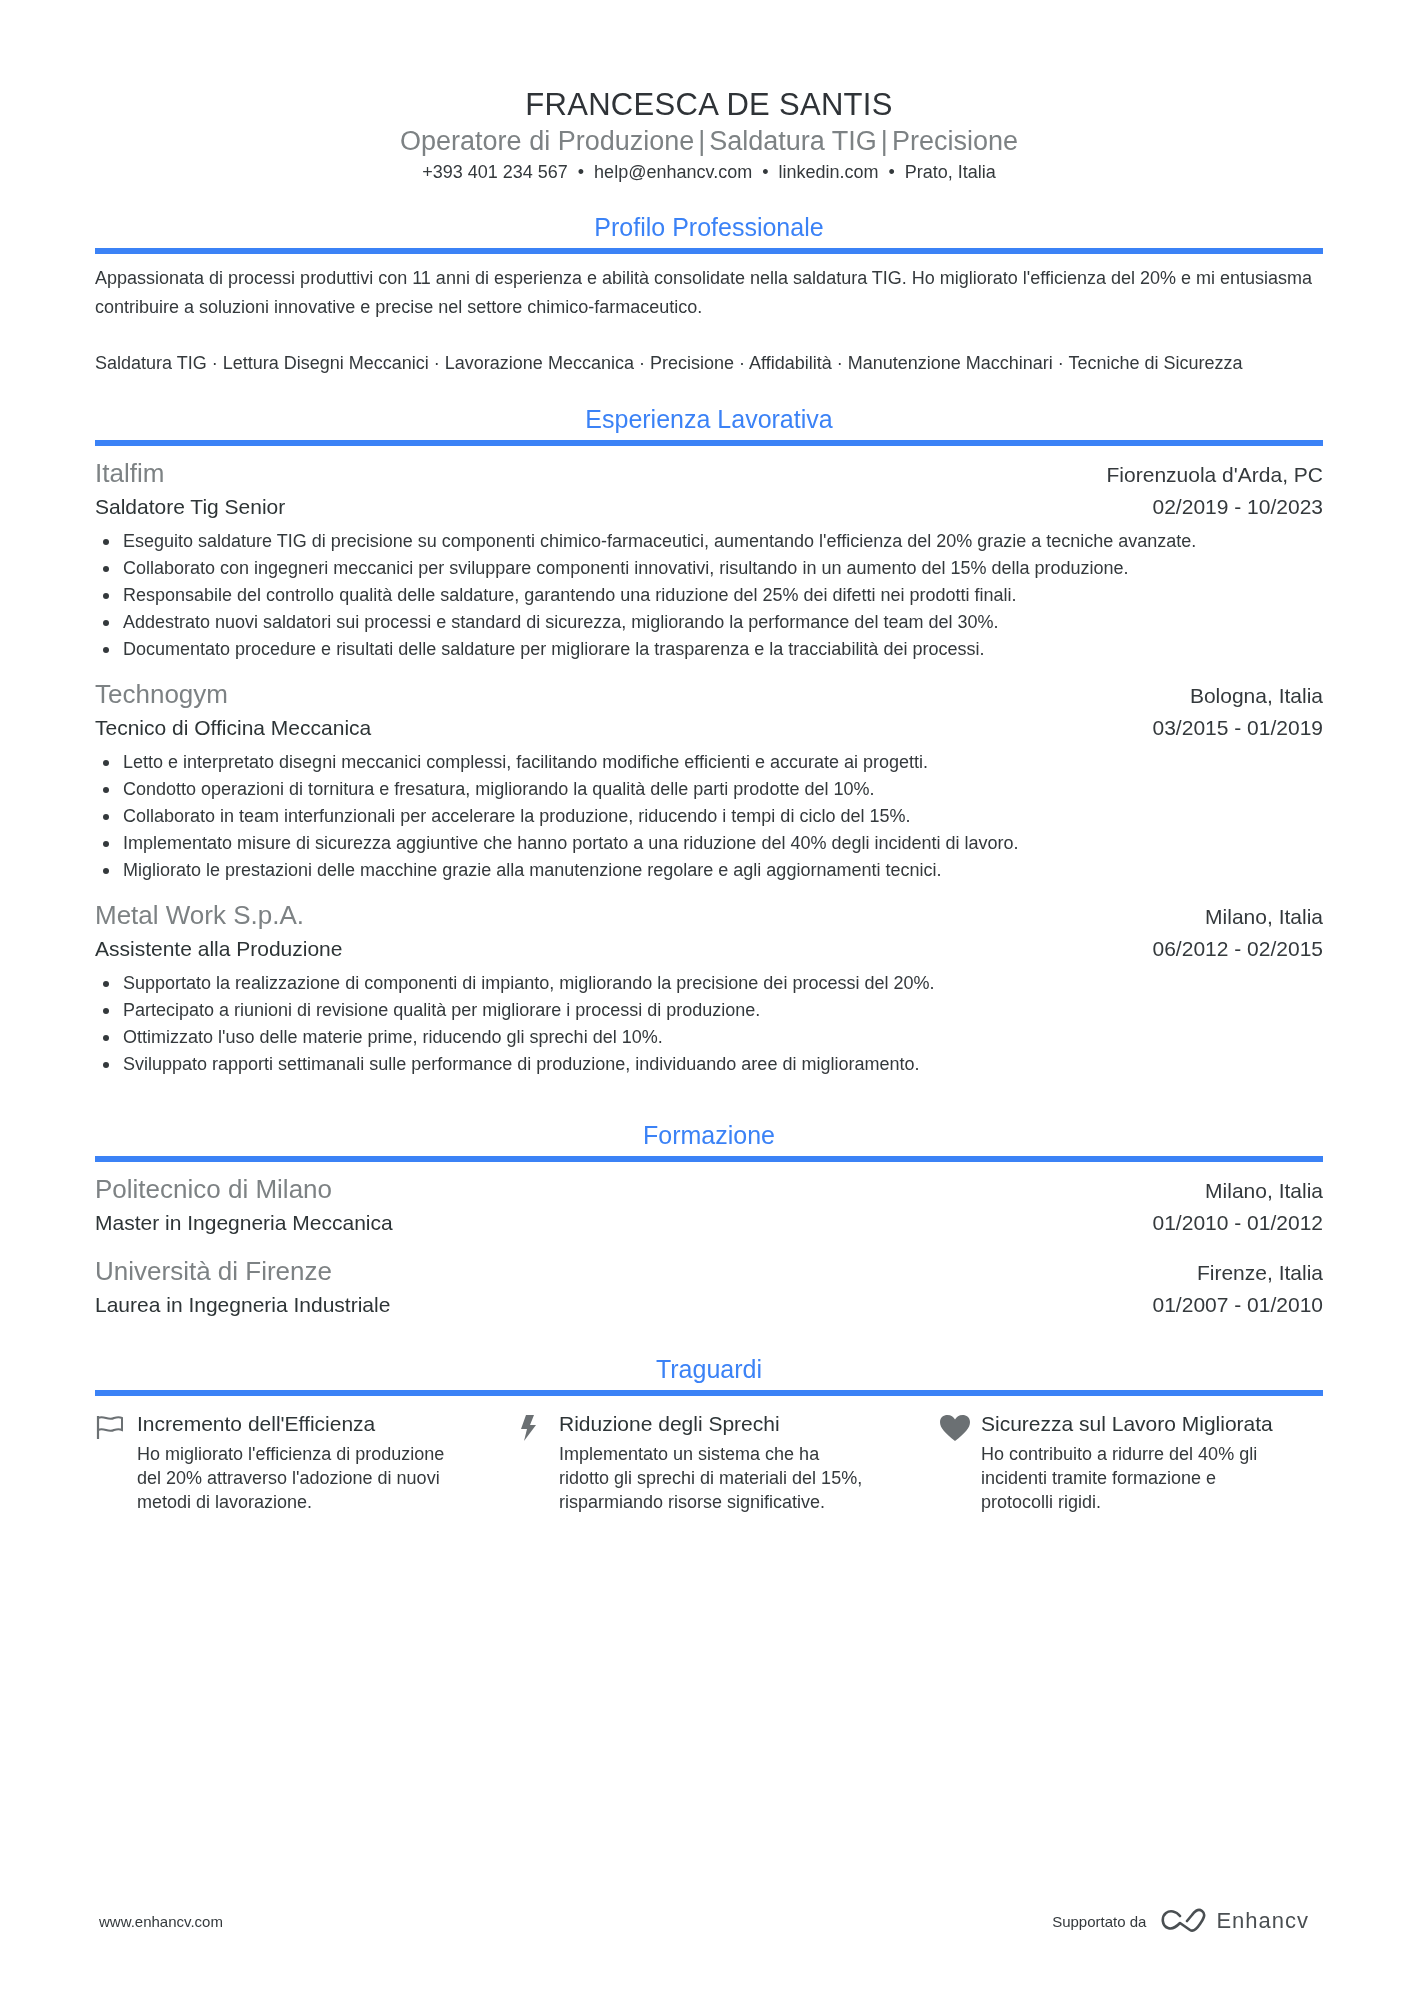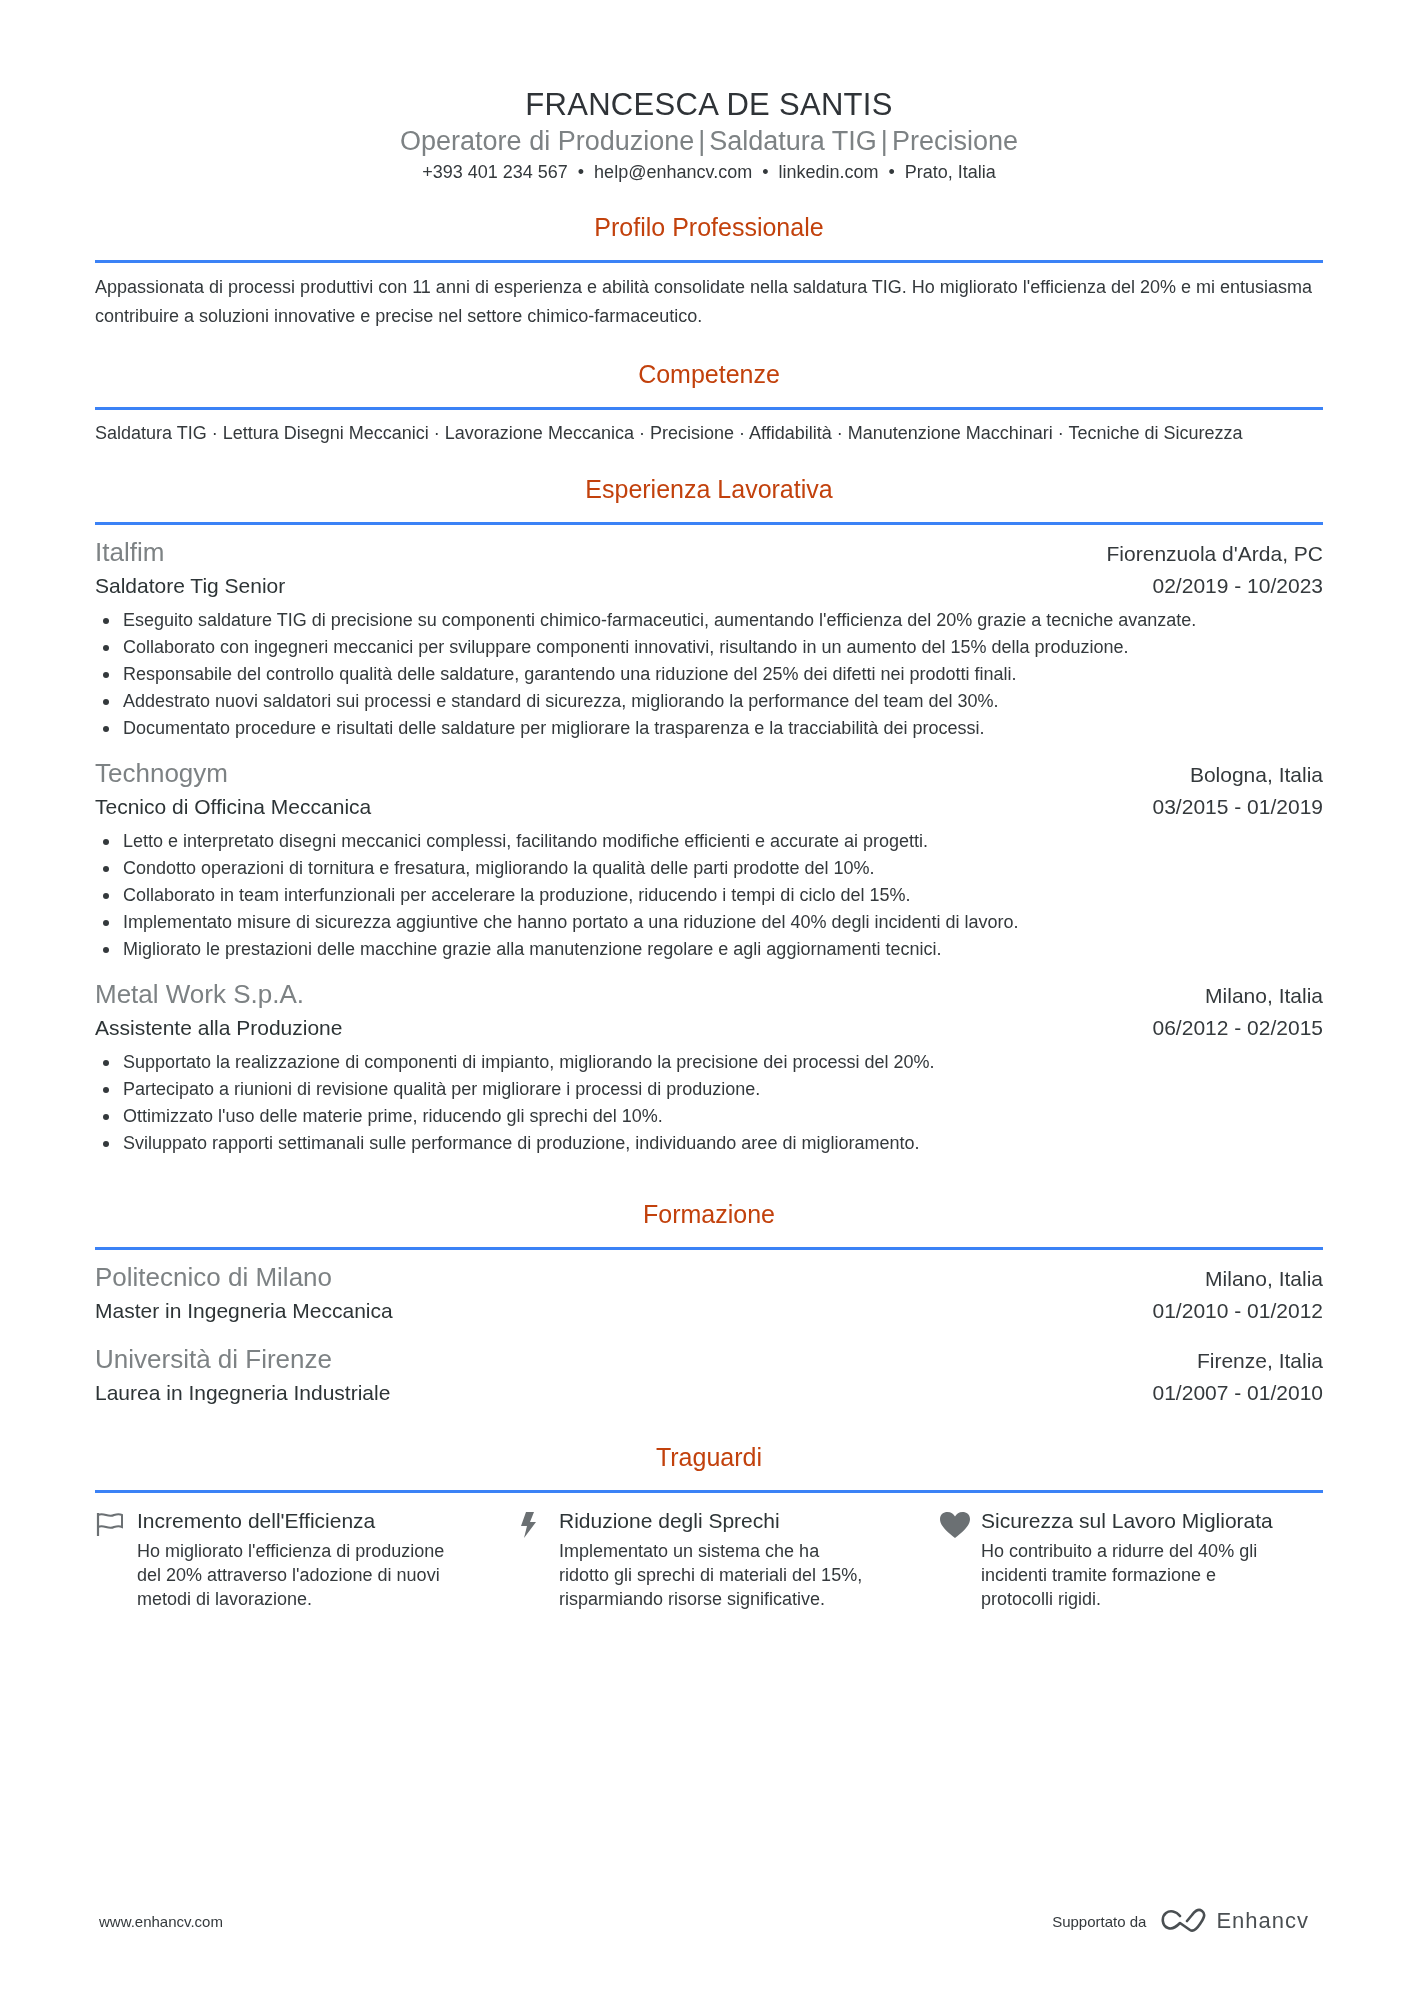--- a/index.html
+++ b/index.html
@@ -18,23 +18,23 @@
   }
   .subtitle {
     font-size: 27px; color: #7d8284; line-height: 34px; margin-top: 0px;
   }
   .subtitle .sep { color: #7d8284; padding: 0 4px; }
   .contacts { font-size: 18px; color: #34393c; line-height: 24px; margin-top: 2px; }
   .contacts .dot { padding: 0 10px; }
 
   .section { margin-top: 18px; }
   .section-title {
-    text-align: center; font-size: 25px; color: #c2410c;
-    line-height: 34px; padding-bottom: 16px;
-    border-bottom: 3px solid #3b82f6;
+    text-align: center; font-size: 25px; color: #3b82f6;
+    line-height: 34px; padding-bottom: 4px;
+    border-bottom: 6px solid #3b82f6;
   }
   .summary {
     font-size: 18px; line-height: 29px; color: #34393c; margin-top: 10px;
   }
   .skills {
     font-size: 18px; line-height: 30px; color: #34393c; margin-top: 8px;
   }
 
   .entry { margin-top: 10px; }
   .row { display: flex; justify-content: space-between; align-items: baseline; }
@@ -83,21 +83,20 @@
       <span>+393 401 234 567</span><span class="dot">•</span><span>help@enhancv.com</span><span class="dot">•</span><span>linkedin.com</span><span class="dot">•</span><span>Prato, Italia</span>
     </div>
   </div>
 
   <div class="section" style="margin-top:26px">
     <div class="section-title">Profilo Professionale</div>
     <div class="summary">Appassionata di processi produttivi con 11 anni di esperienza e abilità consolidate nella saldatura TIG. Ho migliorato l'efficienza del 20% e mi entusiasma contribuire a soluzioni innovative e precise nel settore chimico-farmaceutico.</div>
   </div>
 
   <div class="section" style="margin-top:26px">
-    <div class="section-title">Competenze</div>
     <div class="skills">Saldatura TIG · Lettura Disegni Meccanici · Lavorazione Meccanica · Precisione · Affidabilità · Manutenzione Macchinari · Tecniche di Sicurezza</div>
   </div>
 
   <div class="section" style="margin-top:24px">
     <div class="section-title">Esperienza Lavorativa</div>
 
     <div class="entry">
       <div class="row">
         <div class="company">Italfim</div>
         <div class="location">Fiorenzuola d'Arda, PC</div>

